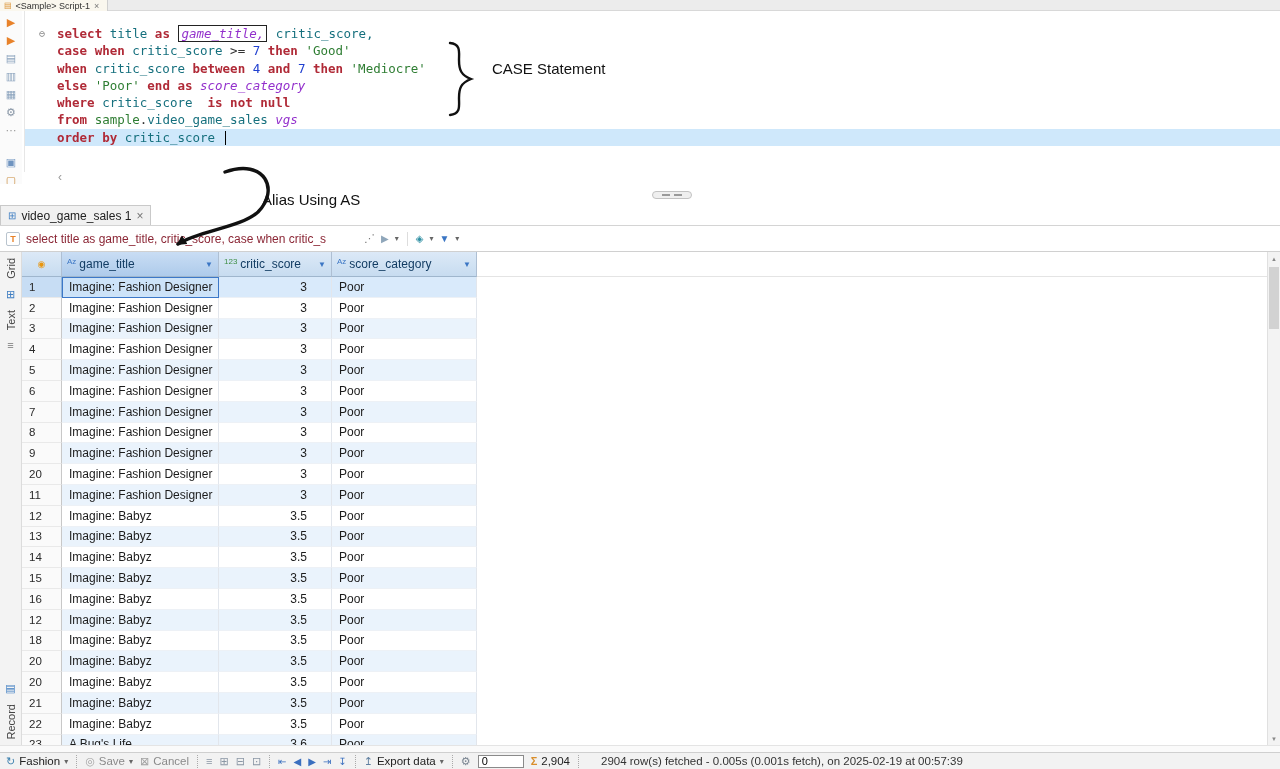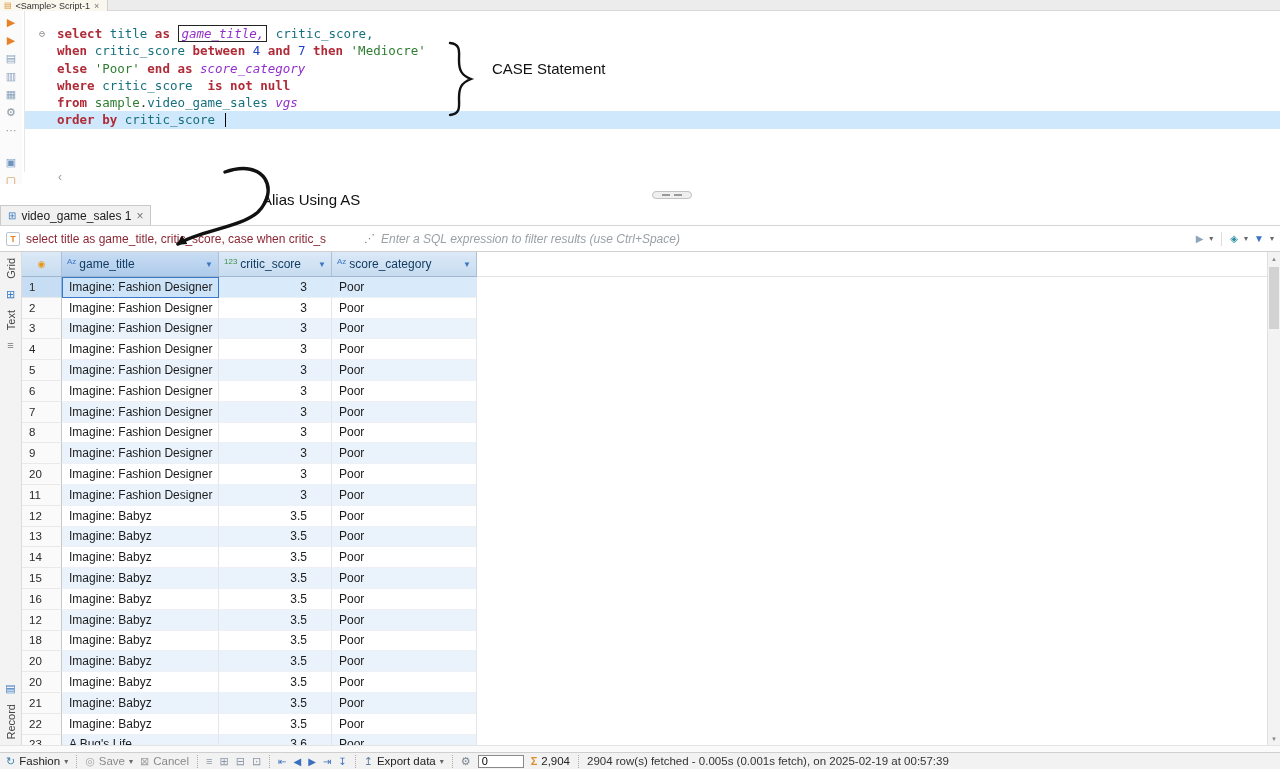--- a/index.html
+++ b/index.html
@@ -106,21 +106,21 @@
   .ic-refresh { color:#3a7fae; }
   .ic-gray { color:#a0a0a0; }
   .lbl-gray { color:#8a8a8a; }
   .ic-edit { color:#8b97a5; font-size:11px; }
   .ic-nav { color:#3a6fbf; font-size:10px; }
   .ic-export { color:#5f7fa0; }
   .ic-gear { color:#7a8591; }
   .ic-count { color:#d98e2b; font-weight:bold; }
   .st-caret { font-size:8px; color:#666; }
   .fetch-input { width:46px; height:13px; font-size:11px; border:1px solid #8a8a8a; padding:0 3px; font-family:"Liberation Sans", sans-serif; }
-  .st-msg { color:#333; }
+  .st-msg { color:#333;margin-left:14px; }
 </style>
 </head>
 <body>
 
 <div id="app">
 
   <div class="top-tabstrip">
     <div class="top-tab">
       <span class="ic">▤</span>
       <span>&lt;Sample&gt; Script-1</span>
@@ -135,20 +135,21 @@
         <span class="etb-ic" style="color: rgb(139, 163, 189);">▤</span>
         <span class="etb-ic" style="color: rgb(139, 163, 189);">▥</span>
         <span class="etb-ic" style="color: rgb(139, 163, 189);">▦</span>
         <span class="etb-ic" style="color: rgb(135, 149, 165);">⚙</span>
         <span class="etb-ic" style="color: rgb(154, 154, 154);">⋯</span>
         <span class="etb-ic" style="color: rgb(111, 148, 192); margin-top: 14px;">▣</span>
         <span class="etb-ic" style="color: rgb(201, 138, 58);">▢</span>
       </div>
     <div class="editor-code">
         <div class="code-line"><span class="fold">⊖</span><span class="tk-kw">select</span><span class="tk-pl"> </span><span class="tk-id">title</span><span class="tk-pl"> </span><span class="tk-kw">as</span><span class="tk-pl"> </span><span class="tk-al boxed">game_title,</span><span class="tk-pl"> </span><span class="tk-id">critic_score,</span></div>
+        <div class="code-line"><span class="tk-kw">case when</span><span class="tk-pl"> </span><span class="tk-id">critic_score</span><span class="tk-op"> &gt;= </span><span class="tk-num">7</span><span class="tk-pl"> </span><span class="tk-kw">then</span><span class="tk-pl"> </span><span class="tk-str">'Good'</span></div>
         <div class="code-line"><span class="tk-kw">when</span><span class="tk-pl"> </span><span class="tk-id">critic_score</span><span class="tk-pl"> </span><span class="tk-kw">between</span><span class="tk-pl"> </span><span class="tk-num">4</span><span class="tk-pl"> </span><span class="tk-kw">and</span><span class="tk-pl"> </span><span class="tk-num">7</span><span class="tk-pl"> </span><span class="tk-kw">then</span><span class="tk-pl"> </span><span class="tk-str">'Mediocre'</span></div>
         <div class="code-line"><span class="tk-kw">else</span><span class="tk-pl"> </span><span class="tk-str">'Poor'</span><span class="tk-pl"> </span><span class="tk-kw">end as</span><span class="tk-pl"> </span><span class="tk-al">score_category</span></div>
         <div class="code-line"><span class="tk-kw">where</span><span class="tk-pl"> </span><span class="tk-id">critic_score</span><span class="tk-pl">  </span><span class="tk-kw">is not null</span></div>
         <div class="code-line"><span class="tk-kw">from</span><span class="tk-pl"> </span><span class="tk-sch">sample</span><span class="tk-op">.</span><span class="tk-id">video_game_sales</span><span class="tk-pl"> </span><span class="tk-al">vgs</span></div>
         <div class="code-line current"><span class="tk-kw">order by</span><span class="tk-pl"> </span><span class="tk-id">critic_score</span><span class="tk-pl"> </span><span class="cursor"></span></div>
       </div>
     <div class="editor-hscroll">
       <span>‹</span>
     </div>
   </div>
@@ -182,21 +183,20 @@
         <span class="ic">⊞</span>
         <span>video_game_sales 1</span>
         <span class="x">×</span>
       </div>
     </div>
 
     <div class="filter-bar">
       <span class="sqlf-ic">T</span>
       <span class="applied-sql">select title as game_title, critic_score, case when critic_s</span>
       <span class="exp-ic">⋰</span>
-      <input class="filter-input" placeholder="Enter a SQL expression to filter results (use Ctrl+Space)" style="">
       <span class="fb-ic" style="color:#8fa6ba">▶</span>
       <span class="fb-caret">▾</span>
       <span class="fb-sep"></span>
       <span class="fb-ic" style="color:#2e8fa3">◈</span>
       <span class="fb-caret">▾</span>
       <span class="fb-ic" style="color:#3b76c4">▼</span>
       <span class="fb-caret">▾</span>
     </div>
 
     <div class="results-body">

